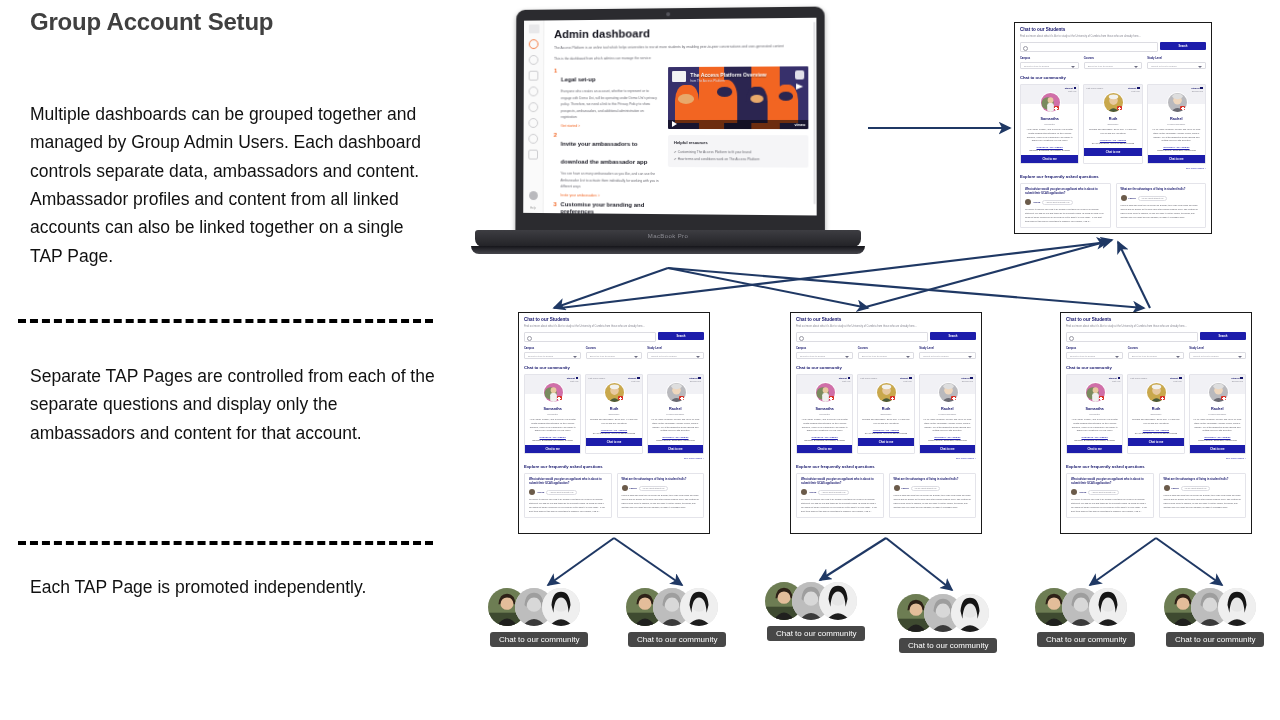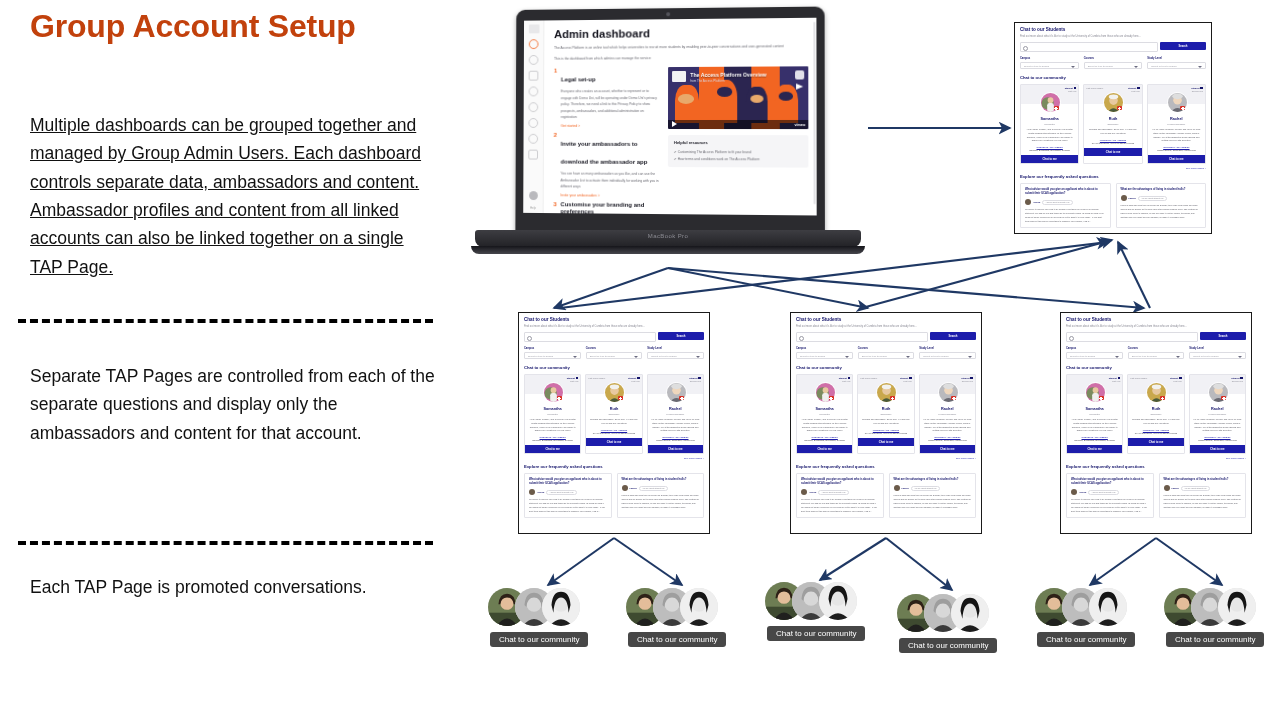--- a/index.html
+++ b/index.html
@@ -9,29 +9,29 @@
     font-family:"Liberation Sans", sans-serif;
     overflow:hidden;
     position:relative;
   }
   .slide{position:absolute;inset:0;}
 
   
   .left-col{position:absolute;left:0;top:0;width:450px;height:720px;}
   .page-title{
     position:absolute;left:30px;top:8px;
-    font-size:32px;font-weight:bold;color:#c2410c;
+    font-size:24px;font-weight:bold;color:#404040;
     letter-spacing:-0.2px;
   }
   .para{
     position:absolute;left:30px;
     font-size:17.5px;line-height:1.62;color:#111;
     width:410px;
   }
-  .para-1{top:111px;text-decoration:underline;}
+  .para-1{top:100px;}
   .para-2{top:362px;}
   .para-3{top:573px;}
 
   .dashed{
     position:absolute;left:18px;width:415px;height:0;
     border-top:4px dashed #000;
   }
   .dashed-1{top:319px;}
   .dashed-2{top:541px;}
   svg.arrows{position:absolute;left:0;top:0;width:1280px;height:720px;pointer-events:none;}
@@ -252,21 +252,21 @@
 <body>
 
 <div class="slide">
 
   <div class="left-col">
     <div class="page-title">Group Account Setup</div>
     <div class="para para-1">Multiple dashboards can be grouped together and managed by Group Admin Users. Each dashboard controls separate data, ambassadors and content. Ambassador profiles and content from all linked accounts can also be linked together on a single TAP Page.</div>
     <div class="dashed dashed-1"></div>
     <div class="para para-2">Separate TAP Pages are controlled from each of the separate questions and display only the ambassadors and content for that account.</div>
     <div class="dashed dashed-2"></div>
-    <div class="para para-3">Each TAP Page is promoted conversations.</div>
+    <div class="para para-3">Each TAP Page is promoted independently.</div>
   </div>
 
   <svg class="arrows" viewBox="0 0 1280 720">
     <defs>
       <marker id="ah" markerWidth="7" markerHeight="7" refX="5.4" refY="3" orient="auto">
         <path d="M0,0 L6.2,3 L0,6 L1.6,3 z" fill="#1F3864"></path>
       </marker>
     </defs>
     <g stroke="#1F3864" stroke-width="2.1" fill="none" marker-end="url(#ah)">
 

